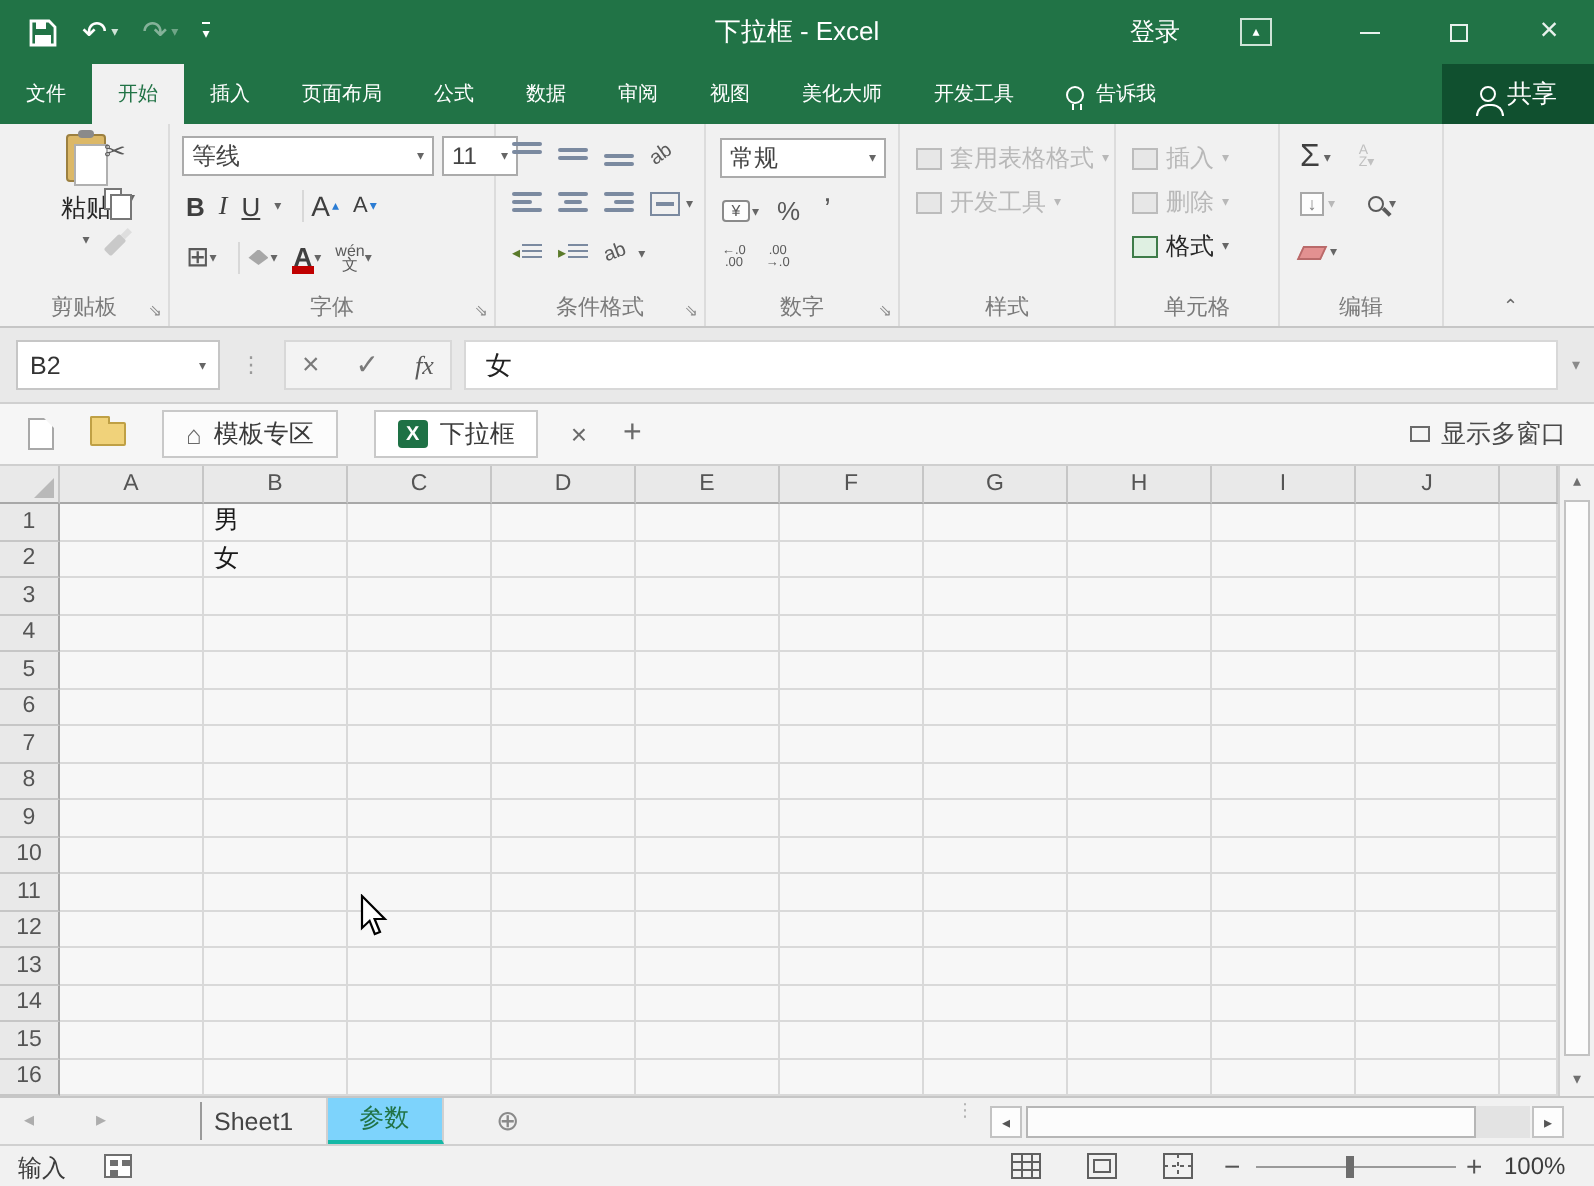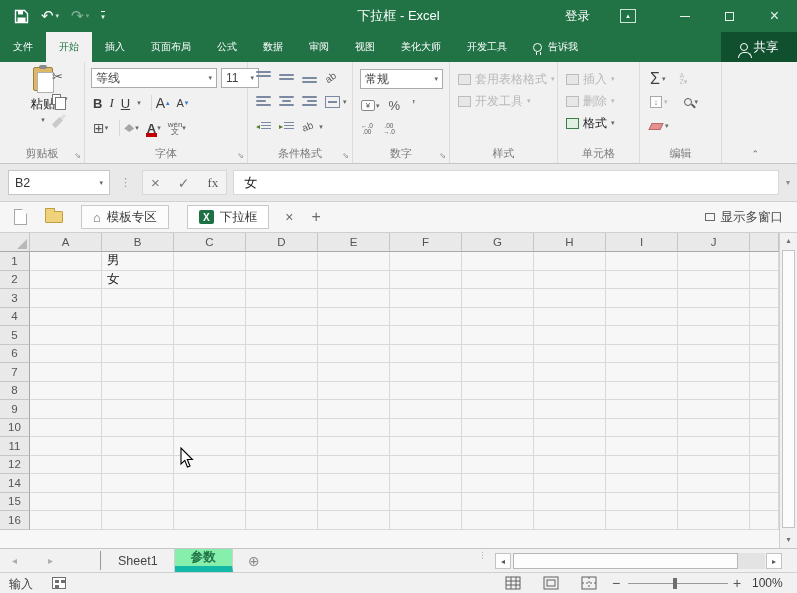--- a/index.html
+++ b/index.html
@@ -106,21 +106,21 @@
 .findicon{width:8px;height:8px;border:1.5px solid #5a5a5a;border-radius:50%;position:relative;margin:0 3px 0 16px;}
 .findicon::after{content:"";position:absolute;left:6px;top:6px;width:5px;height:1.5px;background:#5a5a5a;transform:rotate(45deg);}
 .eraser{width:12px;height:7px;background:#e39191;border:1px solid #b96a6a;transform:skewX(-25deg);margin-right:3px;}
 .collapse{position:absolute;right:38px;bottom:4px;font-size:9px;color:#6a6a6a;}
 
 
 .fbar{position:absolute;top:164px;left:0;right:0;height:38px;background:#e9e9e9;display:flex;align-items:center;border-bottom:1px solid #d0d0d0;}
 .namebox{width:102px;height:25px;margin-left:8px;background:#fff;border:1px solid #c6c6c6;display:flex;align-items:center;justify-content:space-between;padding:0 6px;font-size:12.5px;color:#333;}
 .fdots{color:#9a9a9a;font-size:11px;margin:0 10px;letter-spacing:1px;}
 .fbtns{display:flex;align-items:center;background:#f3f3f3;border:1px solid #d8d8d8;height:25px;padding:0 8px;gap:18px;color:#7a7a7a;}
-.fx{font-family:"Liberation Serif",serif;font-size:13px;color:#5a5a5a;}
+.fx{font-style:italic;font-family:"Liberation Serif",serif;font-size:13px;color:#5a5a5a;}
 .finput{flex:1;height:25px;background:#fff;border:1px solid #d8d8d8;margin-left:6px;display:flex;align-items:center;padding-left:10px;font-size:13px;color:#222;}
 .fexpand{width:18px;text-align:center;color:#8a8a8a;font-size:8px;}
 
 
 .doctabs{position:absolute;top:202px;left:0;right:0;height:31px;background:#f6f6f6;border-bottom:1px solid #cfcfcf;display:flex;align-items:center;}
 .pageicon{width:13px;height:16px;background:#fff;border:1px solid #a8a8a8;margin-left:14px;position:relative;}
 .pageicon::after{content:"";position:absolute;right:-1px;top:-1px;border-left:5px solid transparent;border-top:5px solid #f6f6f6;border-bottom:5px solid transparent;width:0;}
 .foldericon{width:18px;height:12px;background:#f0d27a;border:1px solid #bfa045;border-radius:1px;position:relative;margin-left:18px;}
 .foldericon::before{content:"";position:absolute;left:-1px;top:-4px;width:8px;height:3px;background:#f0d27a;border:1px solid #bfa045;border-bottom:none;border-radius:1px 1px 0 0;}
 .dtab{height:24px;display:flex;align-items:center;gap:6px;padding:0 11px;border:1px solid #c9c9c9;background:#fcfcfc;margin-left:18px;font-size:12.5px;color:#3a3a3a;white-space:nowrap;}
@@ -144,23 +144,23 @@
 .cell{background:#f7f7f7;border-right:1px solid #d9d9d9;border-bottom:1px solid #d9d9d9;display:flex;align-items:center;padding-left:5px;font-size:12.5px;color:#1a1a1a;flex:none;}
 .vsb{position:absolute;top:0;right:0;width:18px;height:315px;background:#f1f1f1;border-left:1px solid #cfcfcf;}
 .vsb .sarrow{position:absolute;left:0;right:0;text-align:center;color:#707070;font-size:8px;height:16px;line-height:16px;}
 .vsb .thumb{position:absolute;top:17px;left:2px;right:2px;height:278px;background:#fcfcfc;border:1px solid #c3c3c3;}
 .cursor{position:absolute;left:180px;top:447px;z-index:50;}
 
 
 .sheetbar{position:absolute;top:548px;left:0;right:0;height:24px;background:#f1f1f1;border-top:1px solid #c6c6c6;}
 .snav{position:absolute;top:0;height:23px;display:flex;align-items:center;color:#adadad;font-size:10px;}
 .ssep{position:absolute;left:100px;top:2px;bottom:2px;width:1px;background:#9a9a9a;}
-.stabs{position:absolute;left:102px;top:0;height:23px;display:flex;}
+.stabs{position:absolute;left:91px;top:0;height:23px;display:flex;}
 .stab{height:23px;display:flex;align-items:center;padding:0 16px;font-size:12.5px;color:#444;border-right:1px solid #d0d0d0;}
-.stab.active{background:#86efac;color:#217346;font-weight:bold;border-bottom:6px solid #14b8a6;}
+.stab.active{background:#7dd3fc;color:#217346;font-weight:normal;border-bottom:2px solid #14b8a6;}
 .addsheet{position:absolute;left:248px;top:0;height:23px;display:flex;align-items:center;color:#8a8a8a;font-size:14px;}
 .grip{position:absolute;left:478px;top:4px;color:#b0b0b0;font-size:9px;line-height:5px;}
 .hsb-arrow{position:absolute;top:4px;width:16px;height:16px;background:#fdfdfd;border:1px solid #c3c3c3;display:flex;align-items:center;justify-content:center;color:#555;font-size:8px;}
 .hsb-track{position:absolute;left:513px;top:4px;width:252px;height:16px;background:#e3e3e3;}
 .hsb-thumb{position:absolute;left:0;top:0;width:225px;height:16px;background:#fcfcfc;border:1px solid #b6b6b6;}
 
 
 .statusbar{position:absolute;top:572px;left:0;right:0;height:21px;background:#f1f1f1;border-top:1px solid #d0d0d0;}
 .smode{position:absolute;left:9px;top:3px;font-size:12px;color:#3c3c3c;}
 .macroicon{position:absolute;left:52px;top:4px;width:14px;height:12px;border:1px solid #6e6e6e;background:#fdfdfd;}
@@ -682,20 +682,34 @@
           <div class="cell" style="width: 72px;"></div>
           <div class="cell" style="width: 72px;"></div>
           <div class="cell" style="width: 72px;"></div>
           <div class="cell" style="width: 72px;"></div>
           <div class="cell" style="width: 72px;"></div>
           <div class="cell" style="width: 72px;"></div>
           <div class="cell" style="width: 29px;"></div>
         </div>
         <div class="grow2">
           <div class="rh">12</div>
+          <div class="cell" style="width: 72px;"></div>
+          <div class="cell" style="width: 72px;"></div>
+          <div class="cell" style="width: 72px;"></div>
+          <div class="cell" style="width: 72px;"></div>
+          <div class="cell" style="width: 72px;"></div>
+          <div class="cell" style="width: 72px;"></div>
+          <div class="cell" style="width: 72px;"></div>
+          <div class="cell" style="width: 72px;"></div>
+          <div class="cell" style="width: 72px;"></div>
+          <div class="cell" style="width: 72px;"></div>
+          <div class="cell" style="width: 29px;"></div>
+        </div>
+        <div class="grow2">
+          <div class="rh">13</div>
           <div class="cell" style="width: 72px;"></div>
           <div class="cell" style="width: 72px;"></div>
           <div class="cell" style="width: 72px;"></div>
           <div class="cell" style="width: 72px;"></div>
           <div class="cell" style="width: 72px;"></div>
           <div class="cell" style="width: 72px;"></div>
           <div class="cell" style="width: 72px;"></div>
           <div class="cell" style="width: 72px;"></div>
           <div class="cell" style="width: 72px;"></div>
           <div class="cell" style="width: 72px;"></div>

